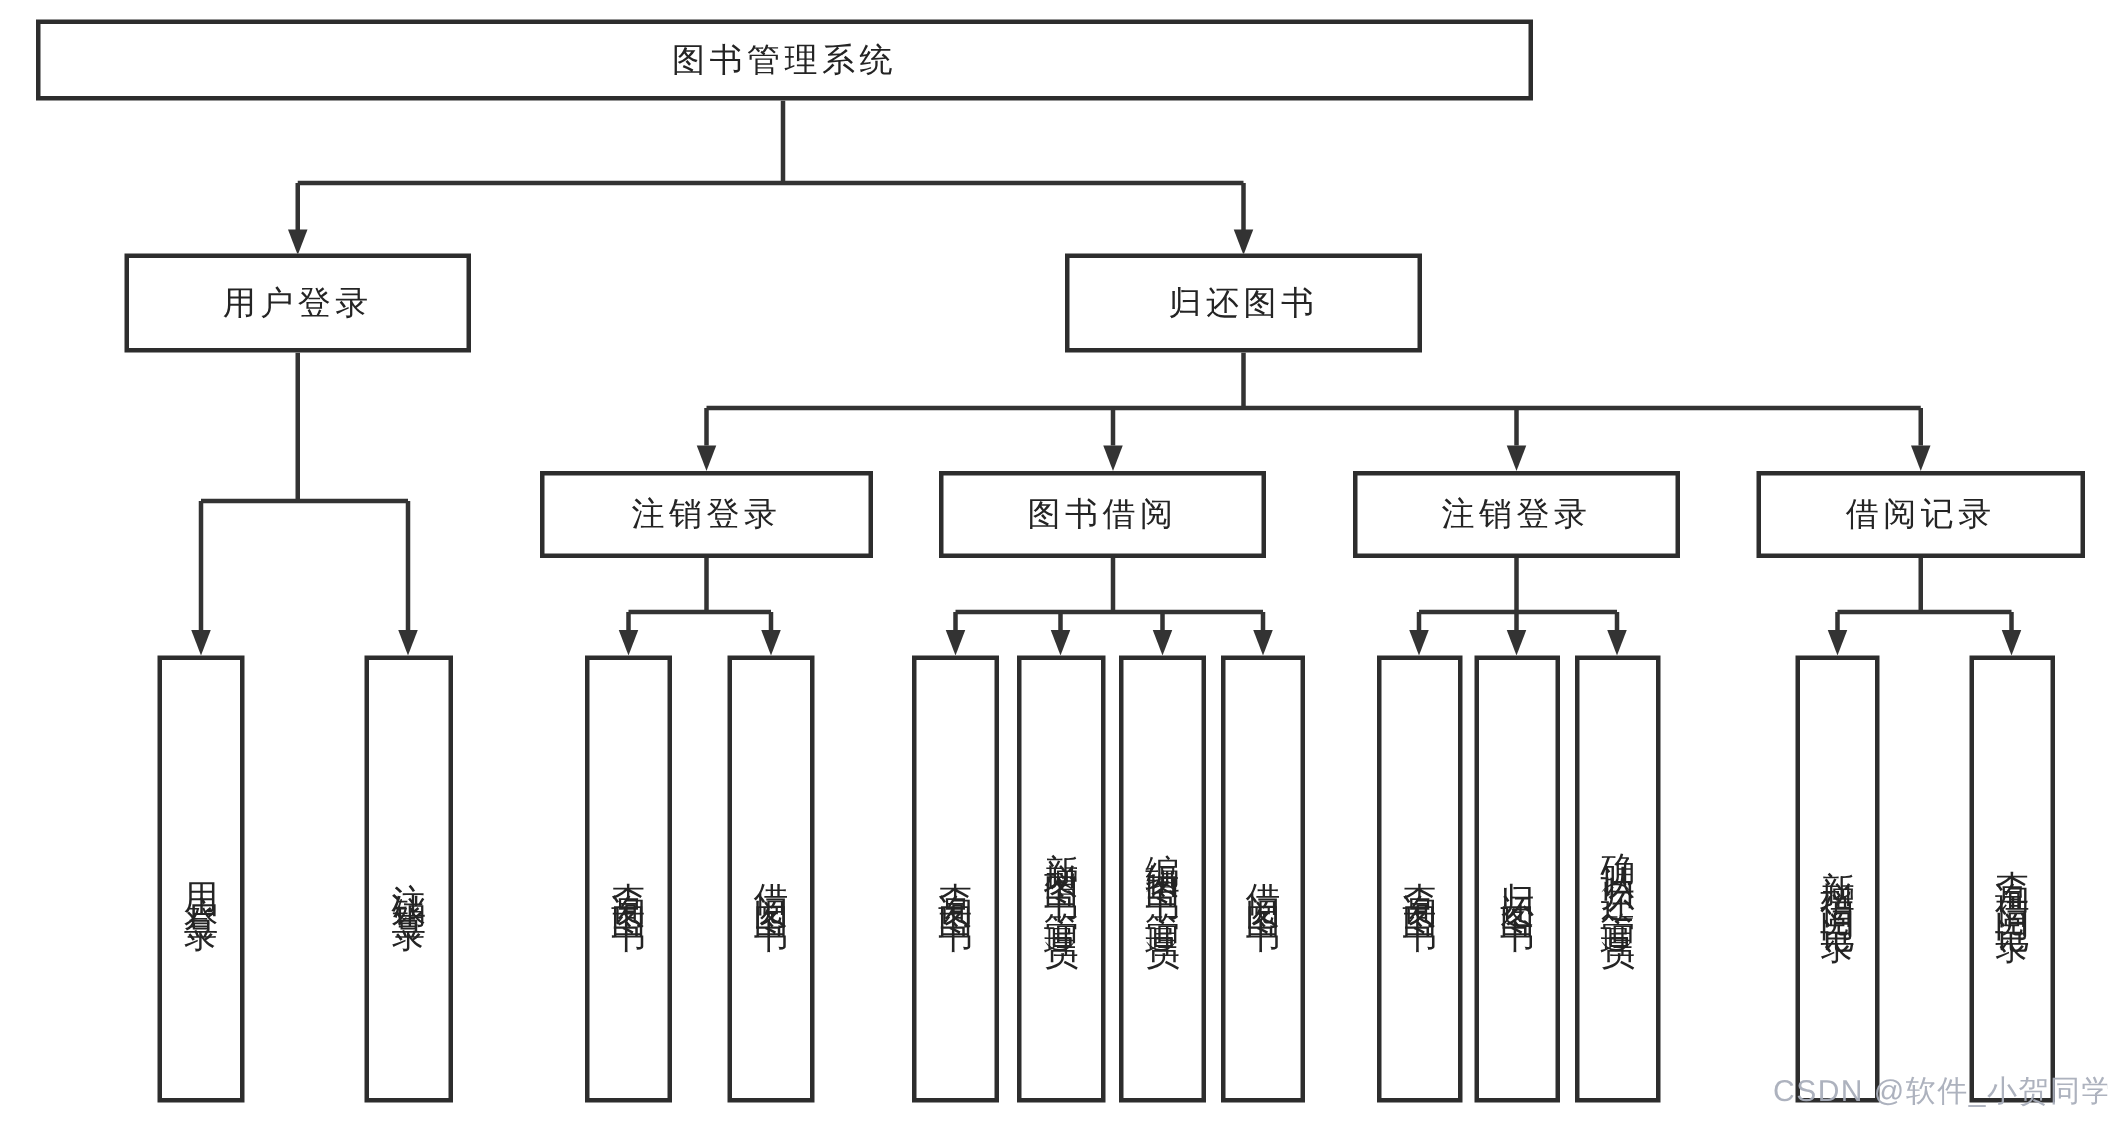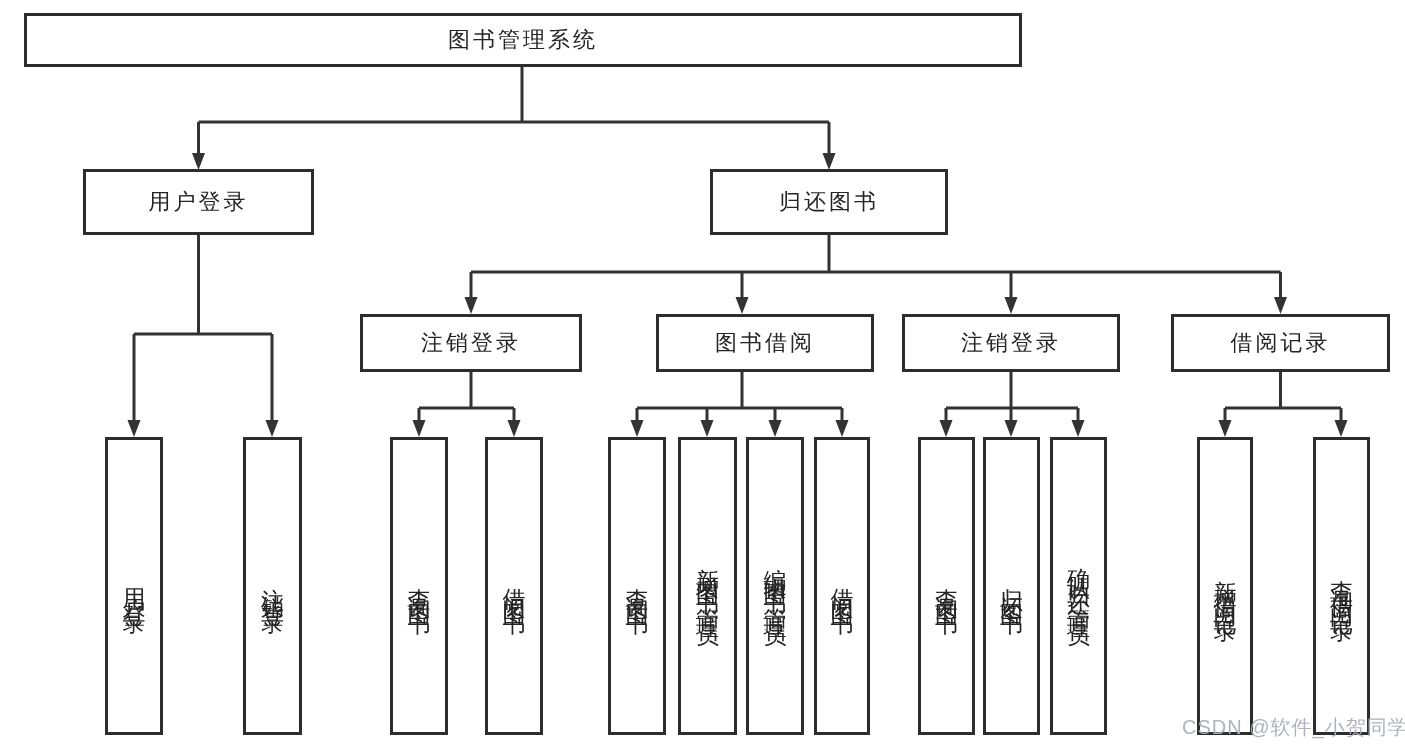--- a/index.html
+++ b/index.html
@@ -105,21 +105,21 @@
   <div class="node h" style="left:83px; top:169px; width:231px; height:66px">
     <span class="label">用户登录</span>
   </div>
   <div class="node h" style="left:710px; top:169px; width:238px; height:66px">
     <span class="label">归还图书</span>
   </div>
 
   <div class="node h" style="left:360px; top:314px; width:222px; height:58px">
     <span class="label">注销登录</span>
   </div>
-  <div class="node h" style="left:656px; top:314px; width:218px; height:58px">
+  <div class="node h" style="left:626px; top:314px; width:218px; height:58px">
     <span class="label">图书借阅</span>
   </div>
   <div class="node h" style="left:902px; top:314px; width:218px; height:58px">
     <span class="label">注销登录</span>
   </div>
   <div class="node h" style="left:1171px; top:314px; width:219px; height:58px">
     <span class="label">借阅记录</span>
   </div>
 
   <div class="node v" style="left:105px; top:437px; width:58px; height:298px">

